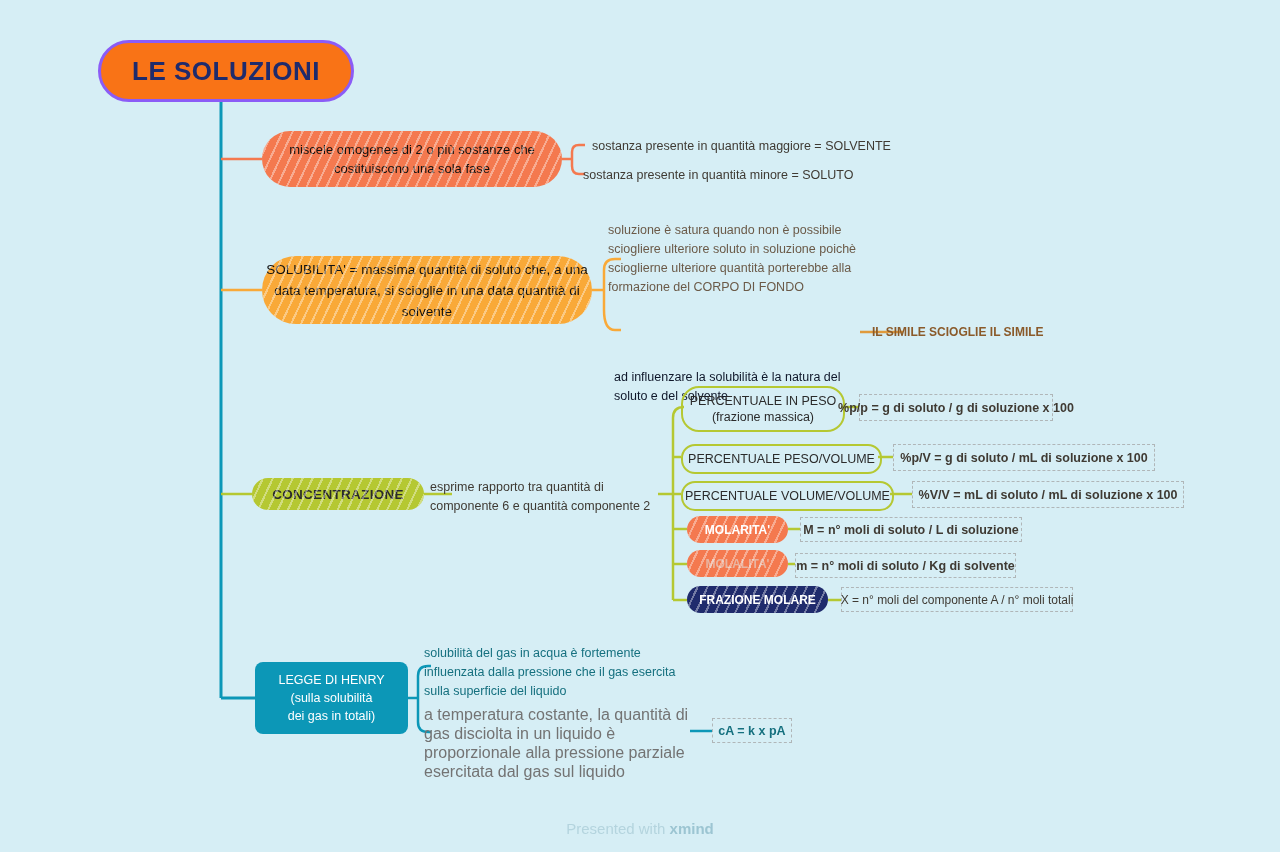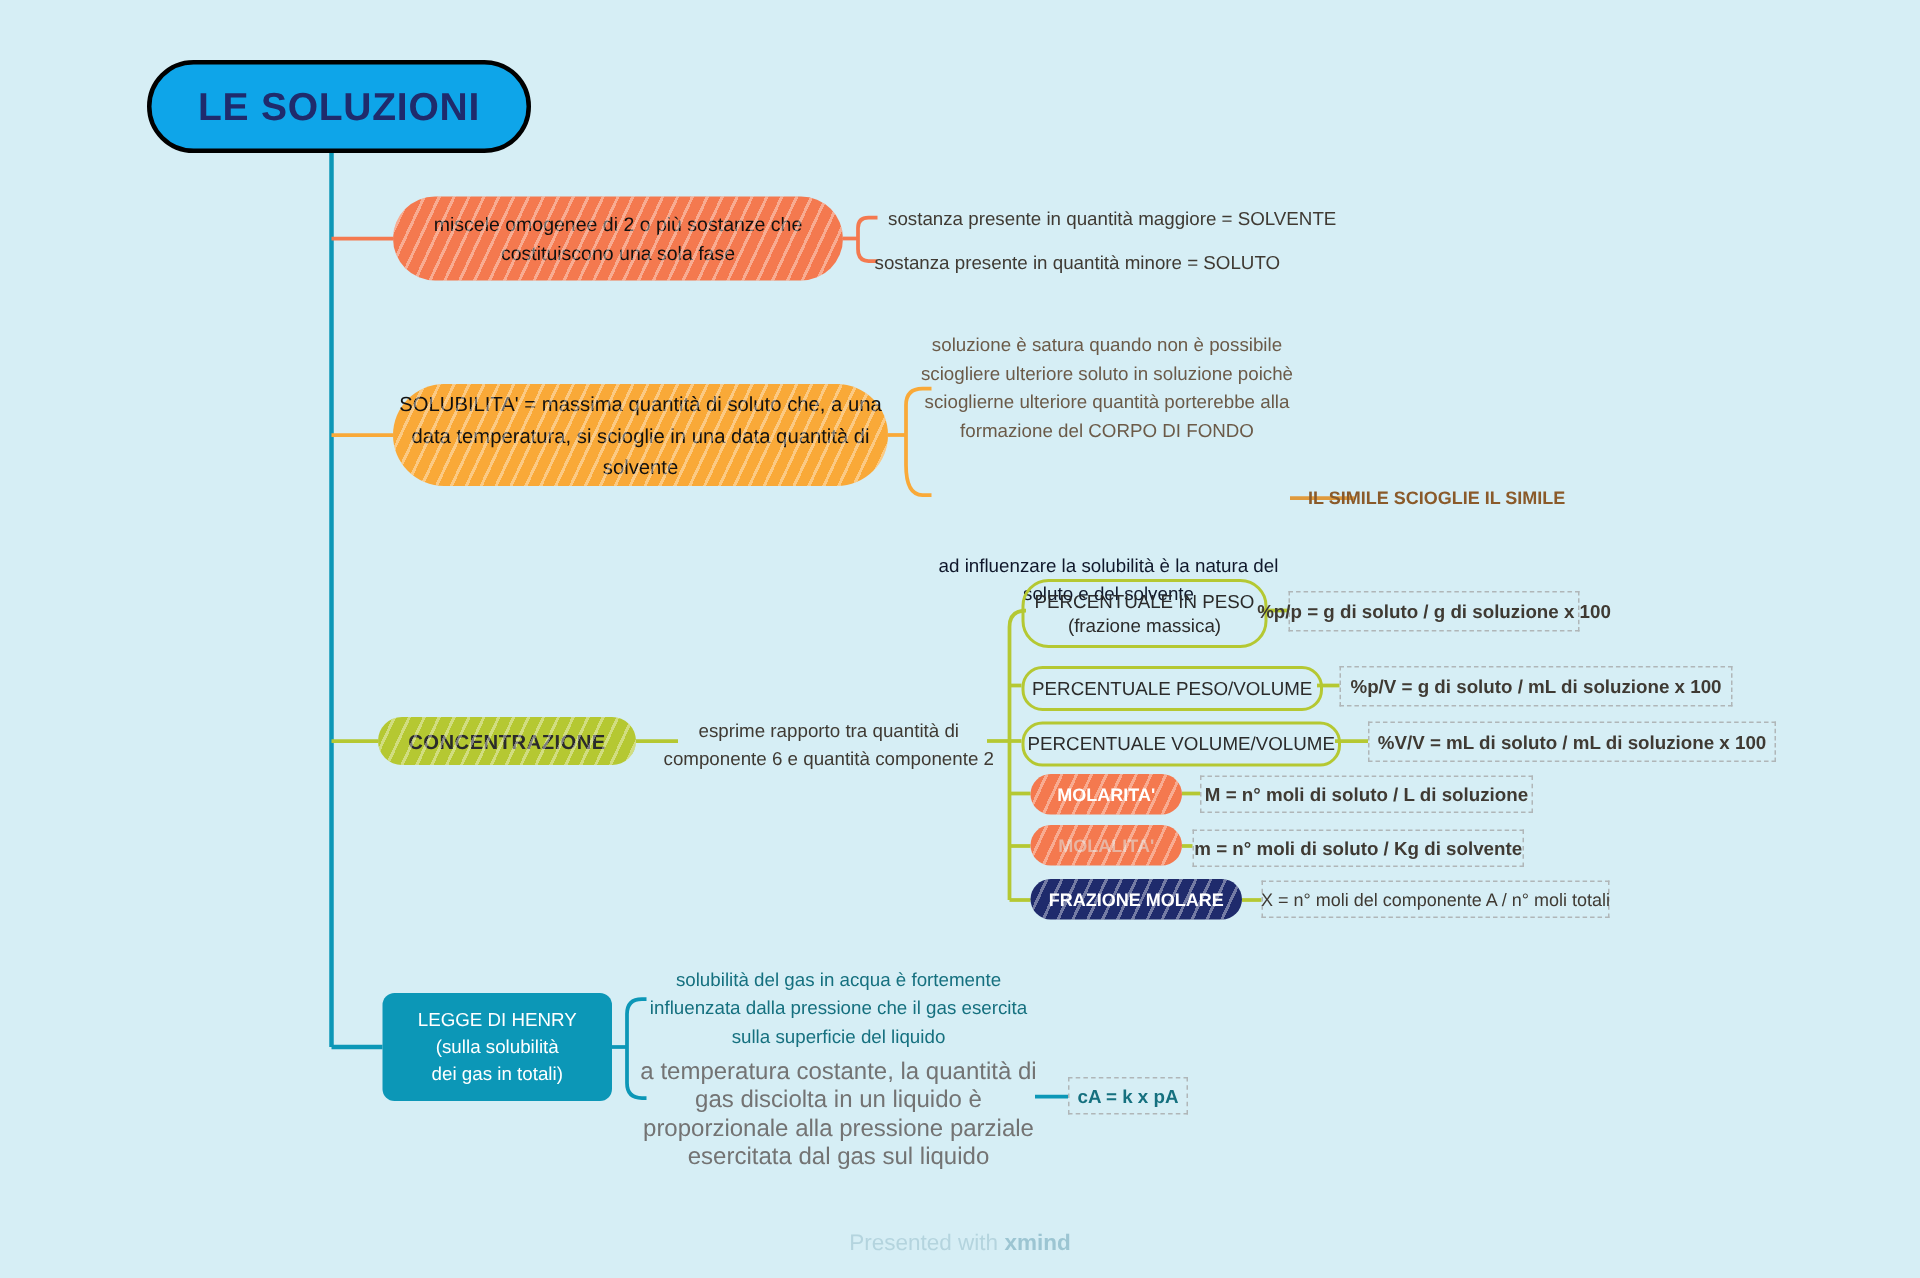--- a/index.html
+++ b/index.html
@@ -11,22 +11,22 @@
     position:relative;
   }
   #canvas{position:absolute;left:0;top:0;width:1280px;height:852px;}
   svg#wires{position:absolute;left:0;top:0;width:1280px;height:852px;pointer-events:none;}
 
   .node{position:absolute;box-sizing:border-box;display:flex;align-items:center;justify-content:center;text-align:center;}
 
   
   #root{
     left:98px;top:40px;width:256px;height:62px;
-    border:3px solid #000000;border-radius:31px;
-    background:#0ea5e9;
+    border:3px solid #8b5cf6;border-radius:31px;
+    background:#f97316;
     color:#1f2b6c;font-size:26px;font-weight:bold;letter-spacing:.5px;
   }
 
   
   .blob{border-radius:40px;color:#111;position:absolute;display:flex;align-items:center;justify-content:center;text-align:center;}
   .blob::after{
     content:"";position:absolute;inset:0;border-radius:inherit;
     background:repeating-linear-gradient(115deg, rgba(255,255,255,.38) 0 2px, rgba(255,255,255,0) 2px 9px);
     pointer-events:none;
   }
@@ -83,21 +83,21 @@
   }
   #f-pp{left:859px;top:394px;width:194px;height:27px;}
   #f-pv{left:893px;top:444px;width:262px;height:27px;}
   #f-vv{left:912px;top:481px;width:272px;height:27px;}
   #f-m {left:800px;top:517px;width:222px;height:25px;}
   #f-mm{left:795px;top:553px;width:221px;height:25px;}
   #f-x {left:841px;top:587px;width:232px;height:25px;font-weight:normal;font-size:12px;}
   #f-henry{left:712px;top:718px;width:80px;height:25px;color:#15707f;}
 
   
-  .txt{position:absolute;text-align:center;}
+  .txt{position:absolute;}
   #t-solvente{left:592px;top:138px;width:330px;font-size:12.5px;color:#3f3a33;text-align:left;line-height:17px;}
   #t-soluto  {left:583px;top:167px;width:330px;font-size:12.5px;color:#3f3a33;text-align:left;line-height:17px;}
 
   #t-satura{left:608px;top:221px;width:260px;font-size:12.5px;color:#6b5a48;line-height:19px;}
   #t-natura{left:614px;top:320px;width:250px;font-size:12.5px;color:#0f172a;line-height:19px;margin-top:48px;}
   #t-simile{left:872px;top:325px;width:200px;font-size:12px;font-weight:bold;color:#8a5a2a;text-align:left;}
 
   #t-esprime{left:430px;top:478px;width:245px;font-size:12.5px;color:#3f3a33;line-height:19px;}
 
   #t-henry1{left:424px;top:644px;width:270px;font-size:12.5px;color:#15707f;line-height:19px;}

